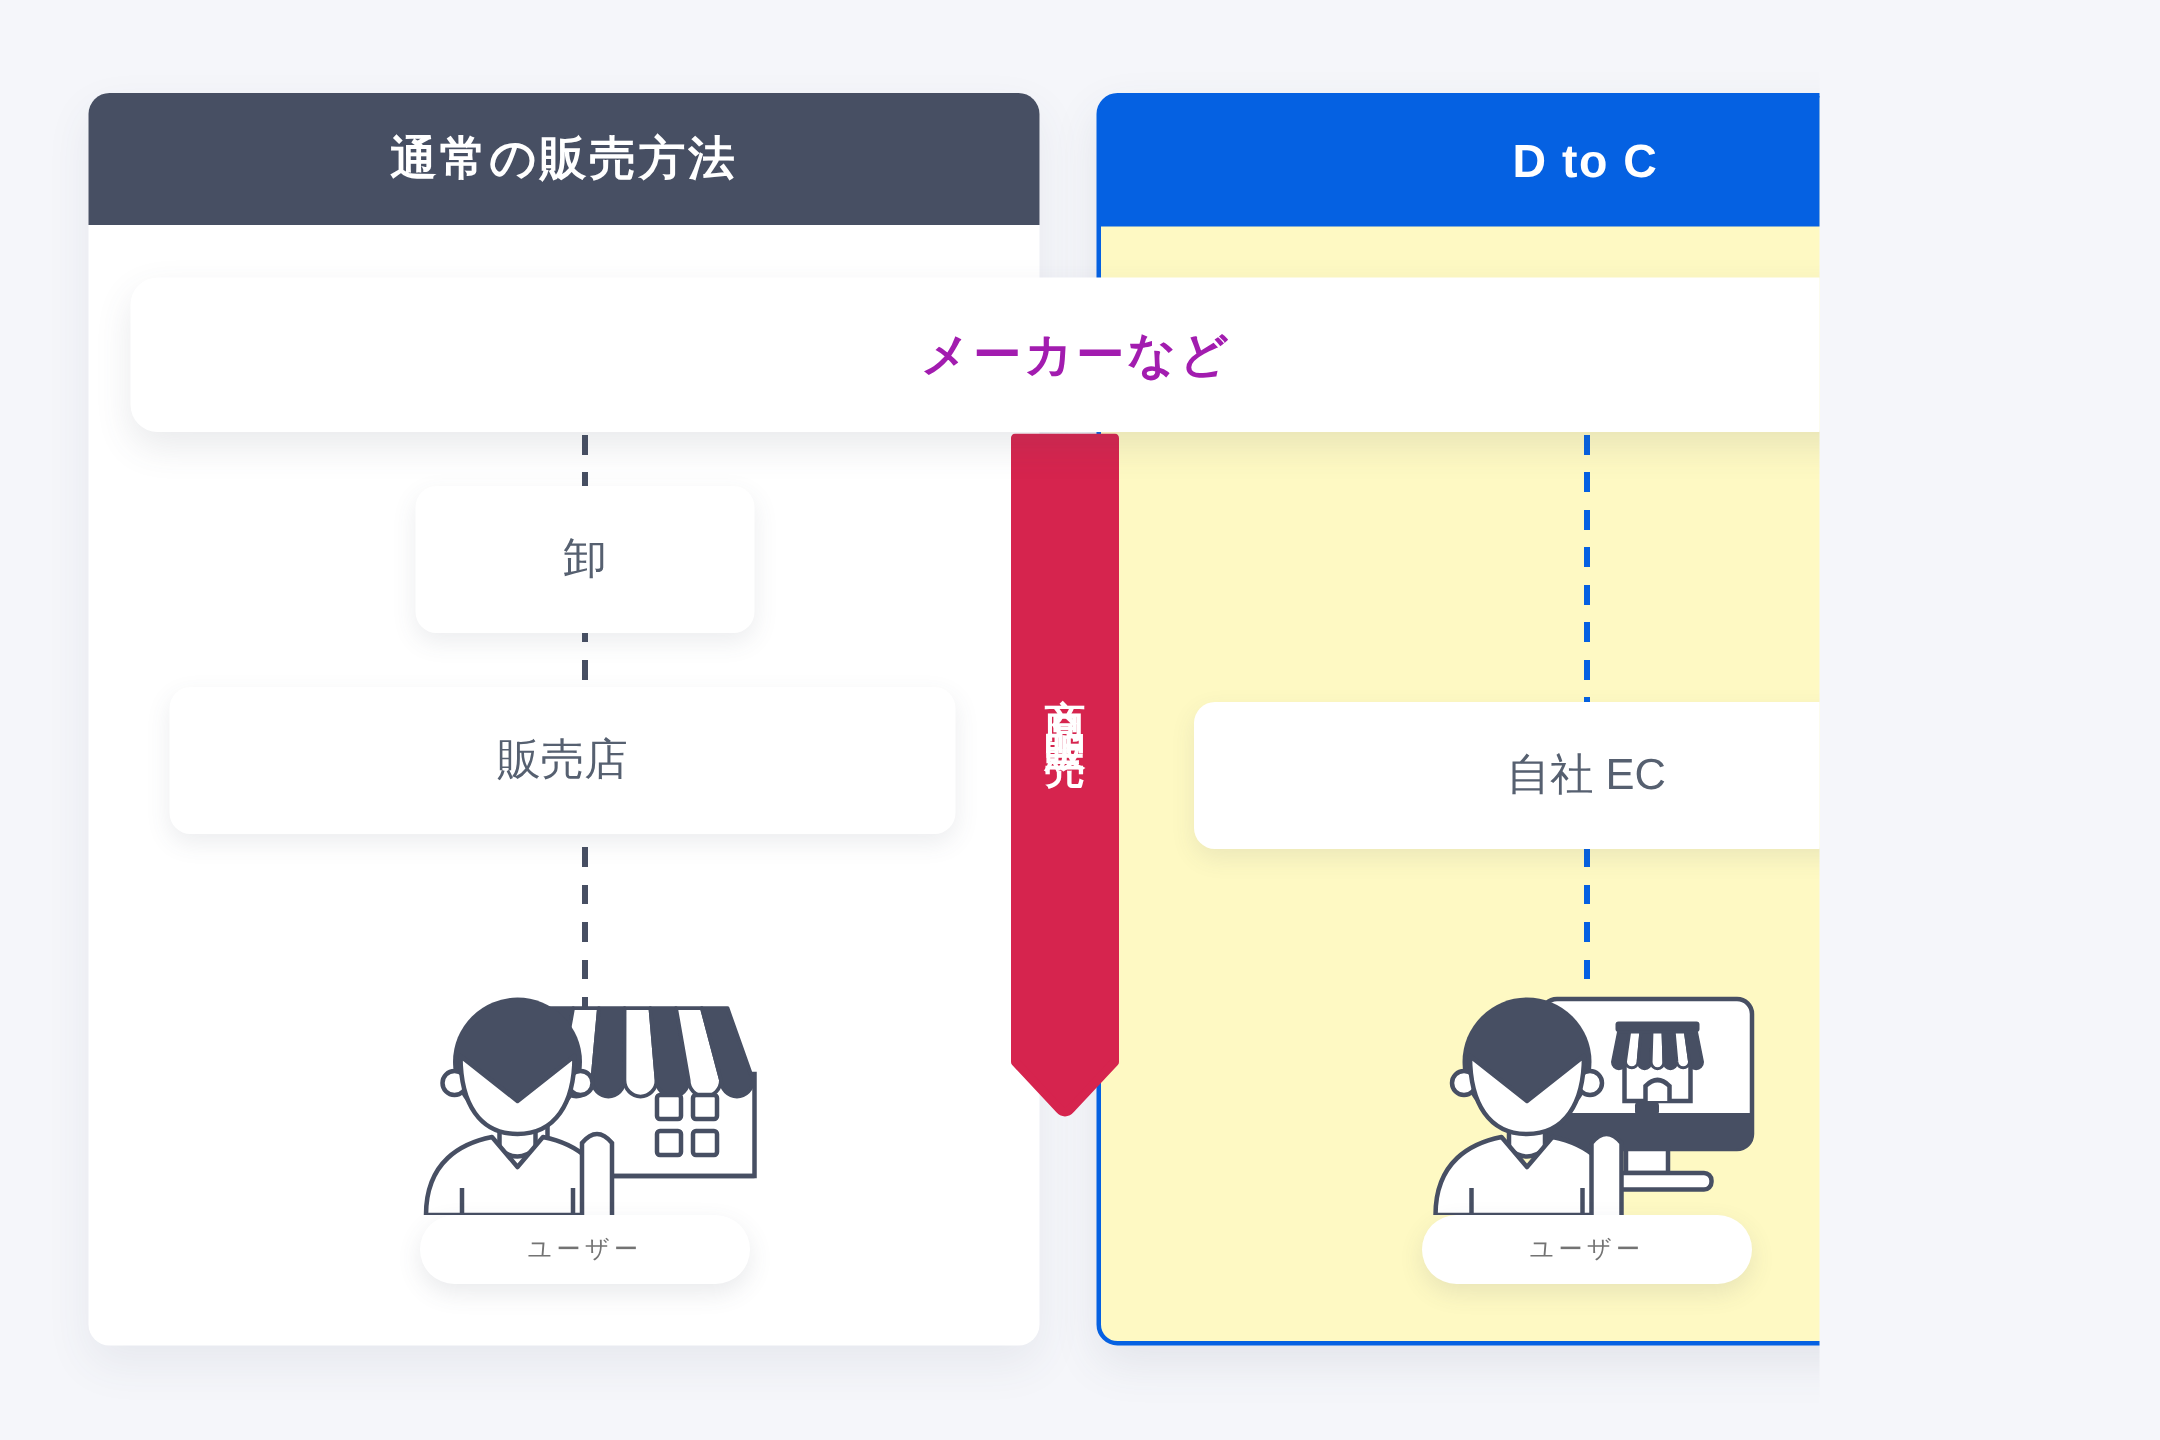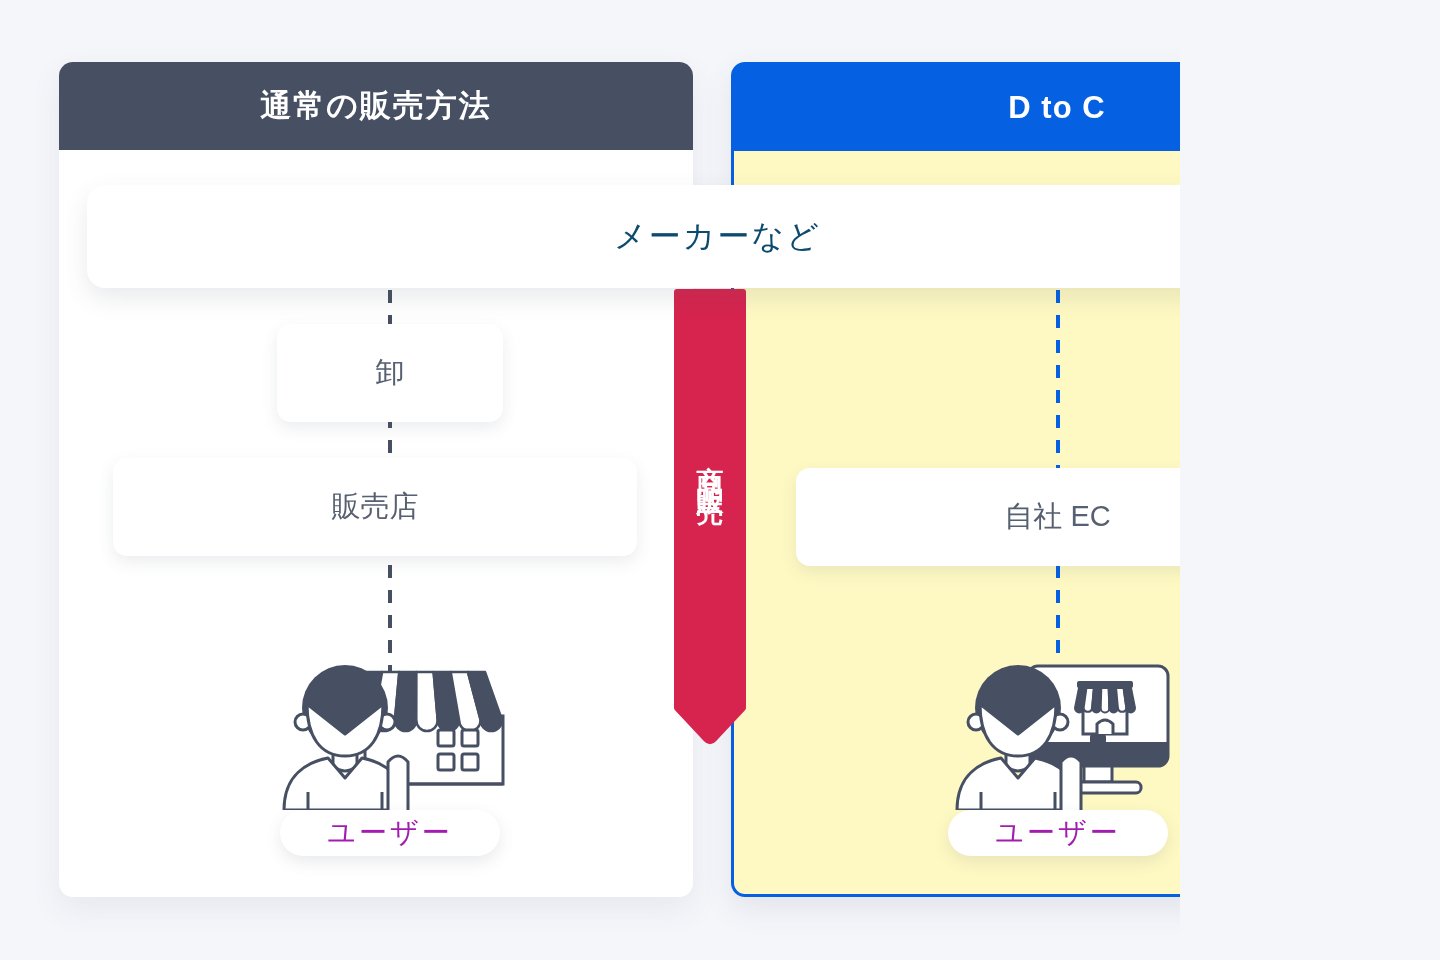--- a/index.html
+++ b/index.html
@@ -1,21 +1,21 @@
 <!DOCTYPE html>
 <html><head>
 <meta charset="utf-8">
 <style>
   html,body{margin:0;padding:0;}
   body{
     background:#F5F6FA;
     font-family:"Liberation Sans","DejaVu Sans",sans-serif;
     -webkit-font-smoothing:antialiased;
   }
-  .stage{position:relative;width:1180px;height:960px;background:#F5F6FA;overflow:hidden;}
+  .stage{position:relative;width:1180px;height:960px;background:#F5F6FA;overflow:hidden;padding-left:33px;}
 
   
   .panel{position:absolute;top:62px;height:835px;border-radius:14px;z-index:0;}
   .panel-left{
     left:59px;width:634px;background:#FFFFFF;
     box-shadow:0 12px 30px rgba(70,80,100,0.08);
   }
   .panel-left .panel-header{
     position:absolute;top:0;left:0;right:0;height:88px;
     background:#474F63;border-radius:14px 14px 0 0;
@@ -41,42 +41,42 @@
 
   
   .node{
     position:absolute;background:#FFFFFF;border-radius:14px;z-index:2;
     display:flex;align-items:center;justify-content:center;
     color:#566070;font-size:29px;
     box-shadow:0 6px 16px rgba(70,80,100,0.10);
   }
   .node-maker{
     left:87px;top:185px;width:1261px;height:103px;border-radius:18px;z-index:4;
-    font-weight:400;color:#0c4a6e;font-size:32px;letter-spacing:2px;
+    font-weight:700;color:#a21caf;font-size:32px;letter-spacing:2px;
     box-shadow:0 10px 24px rgba(70,80,100,0.12);
   }
   .node-wholesale{left:277px;top:324px;width:226px;height:98px;}
   .node-retail{left:113px;top:458px;width:524px;height:98px;align-items:center;}
   .node-ec{left:796px;top:468px;width:523px;height:98px;}
 
   
   .ribbon{position:absolute;left:672px;top:289px;width:76px;height:466px;z-index:3;}
   .ribbon-label{
     position:absolute;left:672px;top:296px;width:76px;height:340px;z-index:3;
     display:flex;align-items:center;justify-content:center;
     writing-mode:vertical-rl;text-orientation:upright;
     color:#FFFFFF;font-size:27px;font-weight:600;letter-spacing:11px;
   }
 
   
   .icon-group{position:absolute;z-index:3;}
   .pill{
     position:absolute;width:220px;height:46px;background:#FFFFFF;border-radius:23px;z-index:4;
     display:flex;align-items:center;justify-content:center;
-    color:#a21caf;font-size:28px;letter-spacing:3px;
+    color:#737373;font-size:16px;letter-spacing:3px;
     box-shadow:0 6px 16px rgba(70,80,100,0.12);
   }
   .pill-left{left:280px;top:810px;}
   .pill-right{left:948px;top:810px;}
 </style>
 </head>
 <body>
 
 <div class="stage">
 

